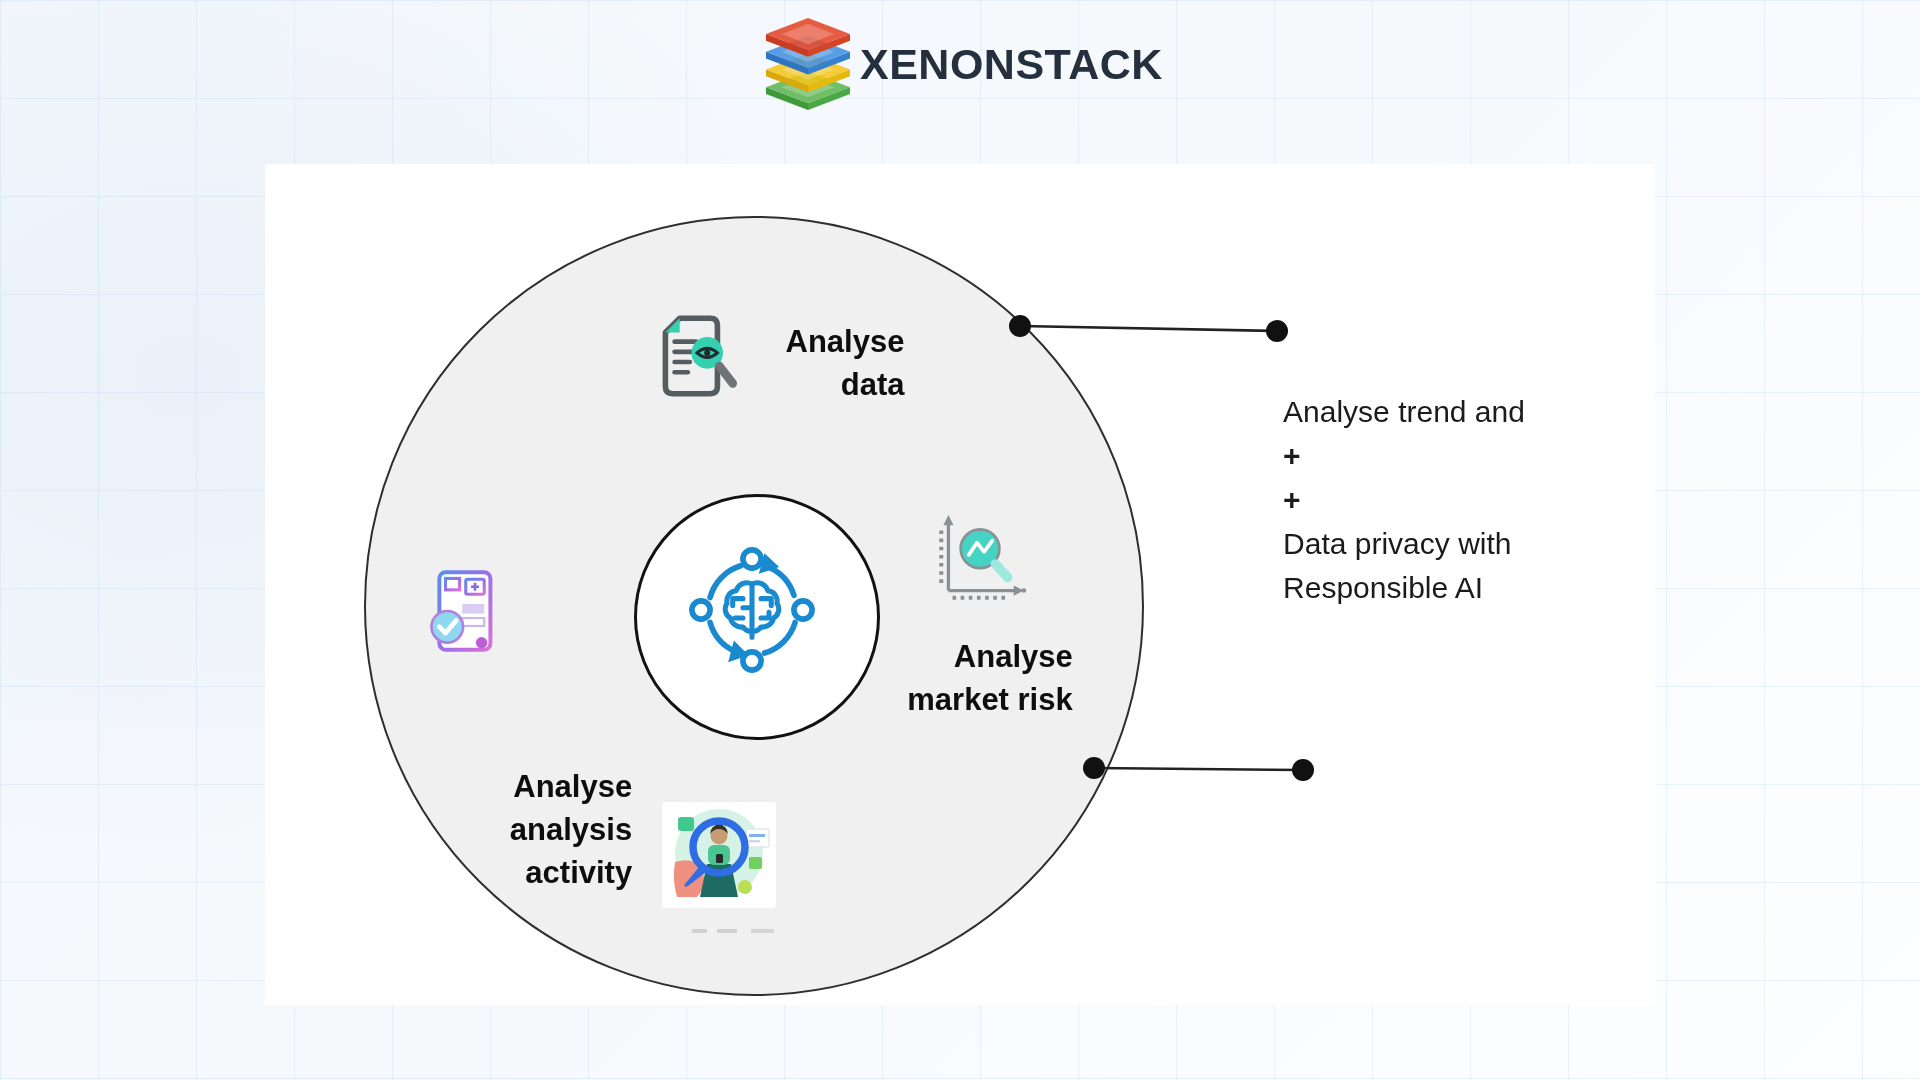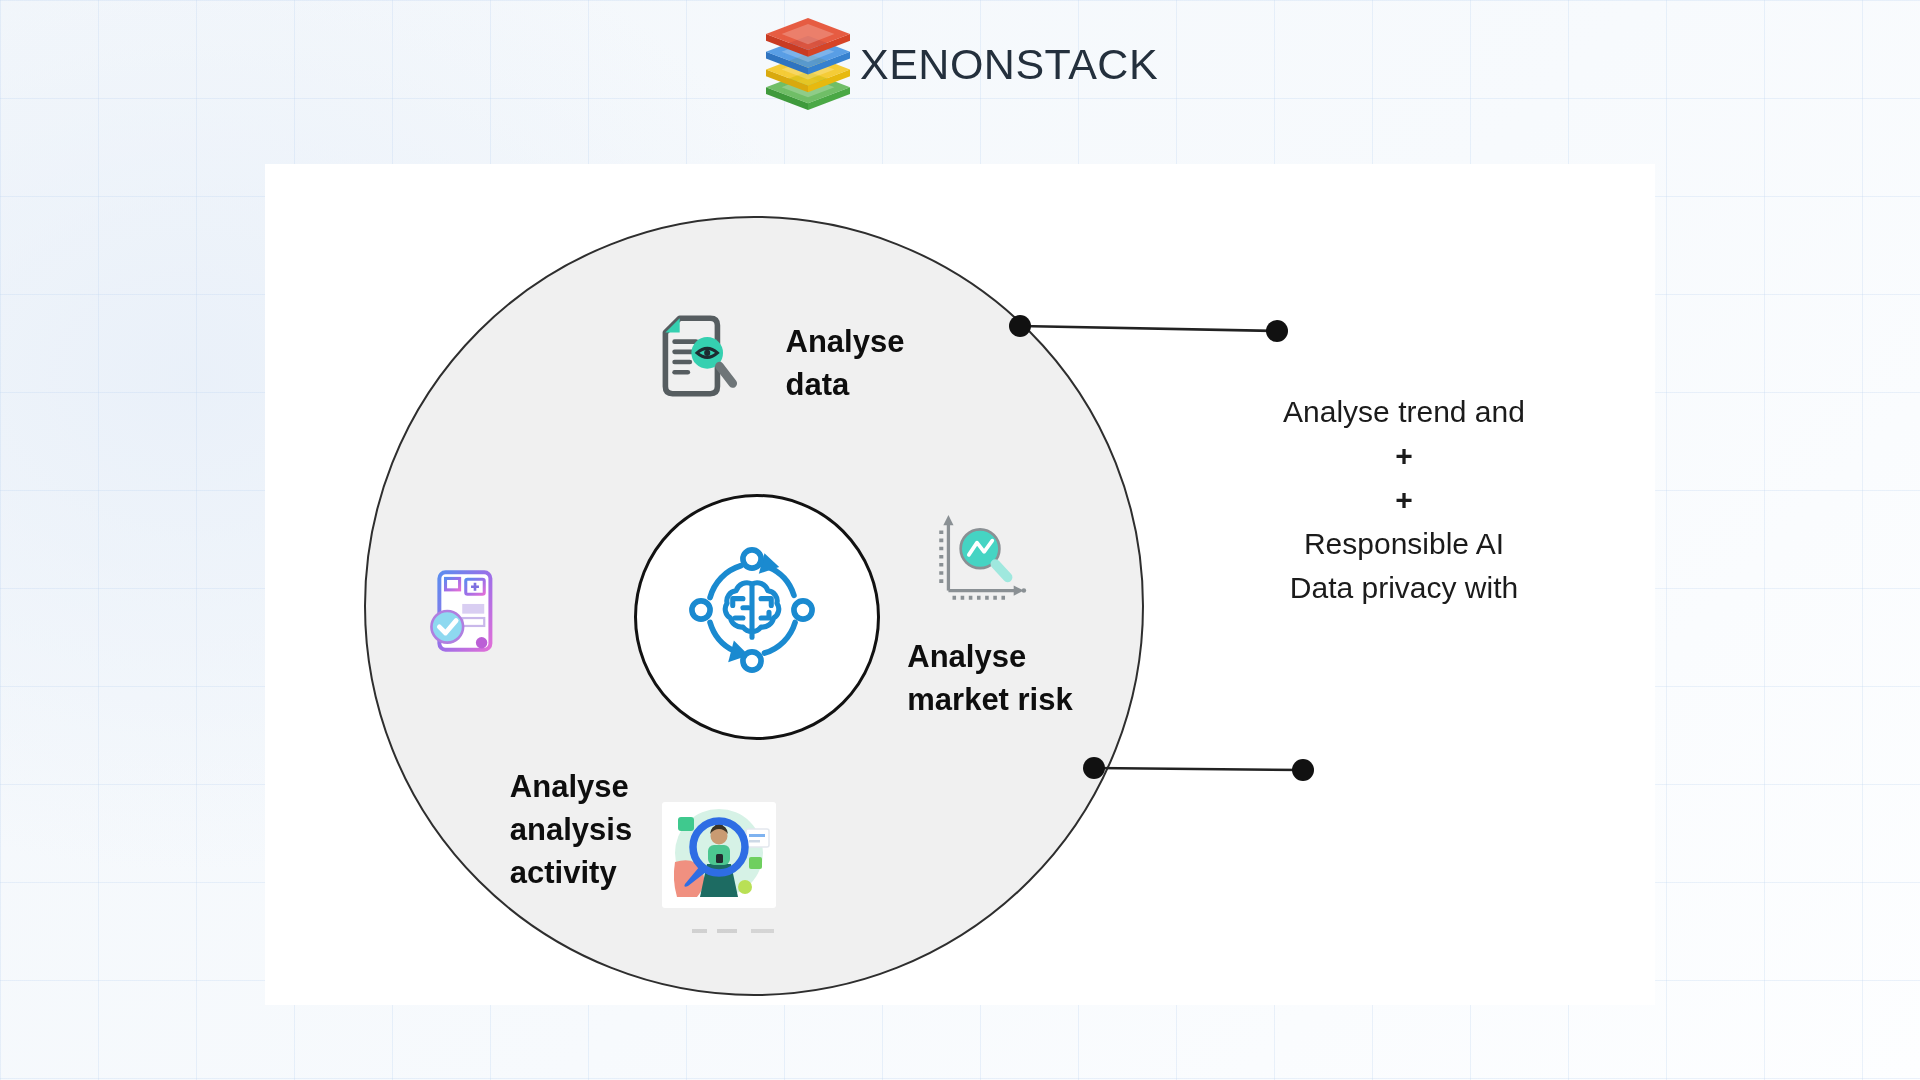--- a/index.html
+++ b/index.html
@@ -14,43 +14,43 @@
       linear-gradient(135deg,#f3f7fb 0%, #f7fafd 55%, #fdfeff 100%);
     background-size:98px 98px, 98px 98px, auto, auto;
   }
   .panel{
     position:absolute; left:265px; top:164px; width:1390px; height:841px;
     background:#ffffff;
   }
   
   .logo-wrap{position:absolute; left:766px; top:18px; display:flex; align-items:center; gap:10px;}
   .logo-icon{width:84px; height:92px; display:block;}
-  .brand-text{font-size:43px; font-weight:400; color:#24303d; letter-spacing:.5px;}
+  .brand-text{font-size:43px; font-weight:700; color:#24303d; letter-spacing:.5px;}
   
   .big-circle{
     position:absolute; left:364px; top:216px; width:776px; height:776px;
     background:#f0f0f0; border:2px solid #2e2e2e; border-radius:50%;
   }
   .inner-circle{
     position:absolute; left:634px; top:494px; width:240px; height:240px;
     background:#ffffff; border:3px solid #121212; border-radius:50%;
   }
   
   .step-label{
     position:absolute; transform:translate(-50%,-50%);
-    font-size:31px; font-weight:700; color:#0e0e0e; text-align:left;
+    font-size:31px; font-weight:700; color:#0e0e0e; text-align:right;
     line-height:43px; white-space:nowrap;
   }
   .lbl-data{left:845px; top:363px;}
   .lbl-validate{left:516px; top:497px;}
   .lbl-market{left:990px; top:678px;}
   .lbl-economic{left:571px; top:829px;}
   .annotation{
     position:absolute; left:1404px; top:390px; transform:translateX(-50%);
-    font-size:30px; font-weight:400; color:#1b1b1b; text-align:center;
+    font-size:30px; font-weight:400; color:#1b1b1b; 
     line-height:44px; white-space:nowrap;
   }
   .annotation .plus-line{font-weight:700;}
   
   .icon-abs{position:absolute; display:block;}
   .ic-data{left:641px; top:308px; width:110px; height:102px;}
   .ic-validate{left:420px; top:565px; width:88px; height:92px;}
   .ic-market{left:922px; top:510px; width:112px; height:102px;}
   .ic-economic{left:662px; top:802px; width:114px; height:108px;}
   .ic-brain{left:684px; top:542px; width:136px; height:136px;}
@@ -214,22 +214,22 @@
   <div class="step-label lbl-economic">
     <div>Analyse</div>
     <div>analysis</div>
     <div>activity</div>
   </div>
 
   <div class="annotation">
     <div>Analyse trend and</div>
     <div class="plus-line">+</div>
     <div class="plus-line">+</div>
+    <div>Data privacy with</div>
     <div>Responsible AI</div>
-    <div>Data privacy with</div>
   </div>
 
   <svg class="connector-layer">
     <line x1="1020" y1="326" x2="1277" y2="331" stroke="#222222" stroke-width="2.6"></line>
     <line x1="1094" y1="768" x2="1303" y2="770" stroke="#222222" stroke-width="2.6"></line>
     <circle cx="1020" cy="326" r="11" fill="#111111"></circle>
     <circle cx="1277" cy="331" r="11" fill="#111111"></circle>
     <circle cx="1094" cy="768" r="11" fill="#111111"></circle>
     <circle cx="1303" cy="770" r="11" fill="#111111"></circle>
   </svg>

